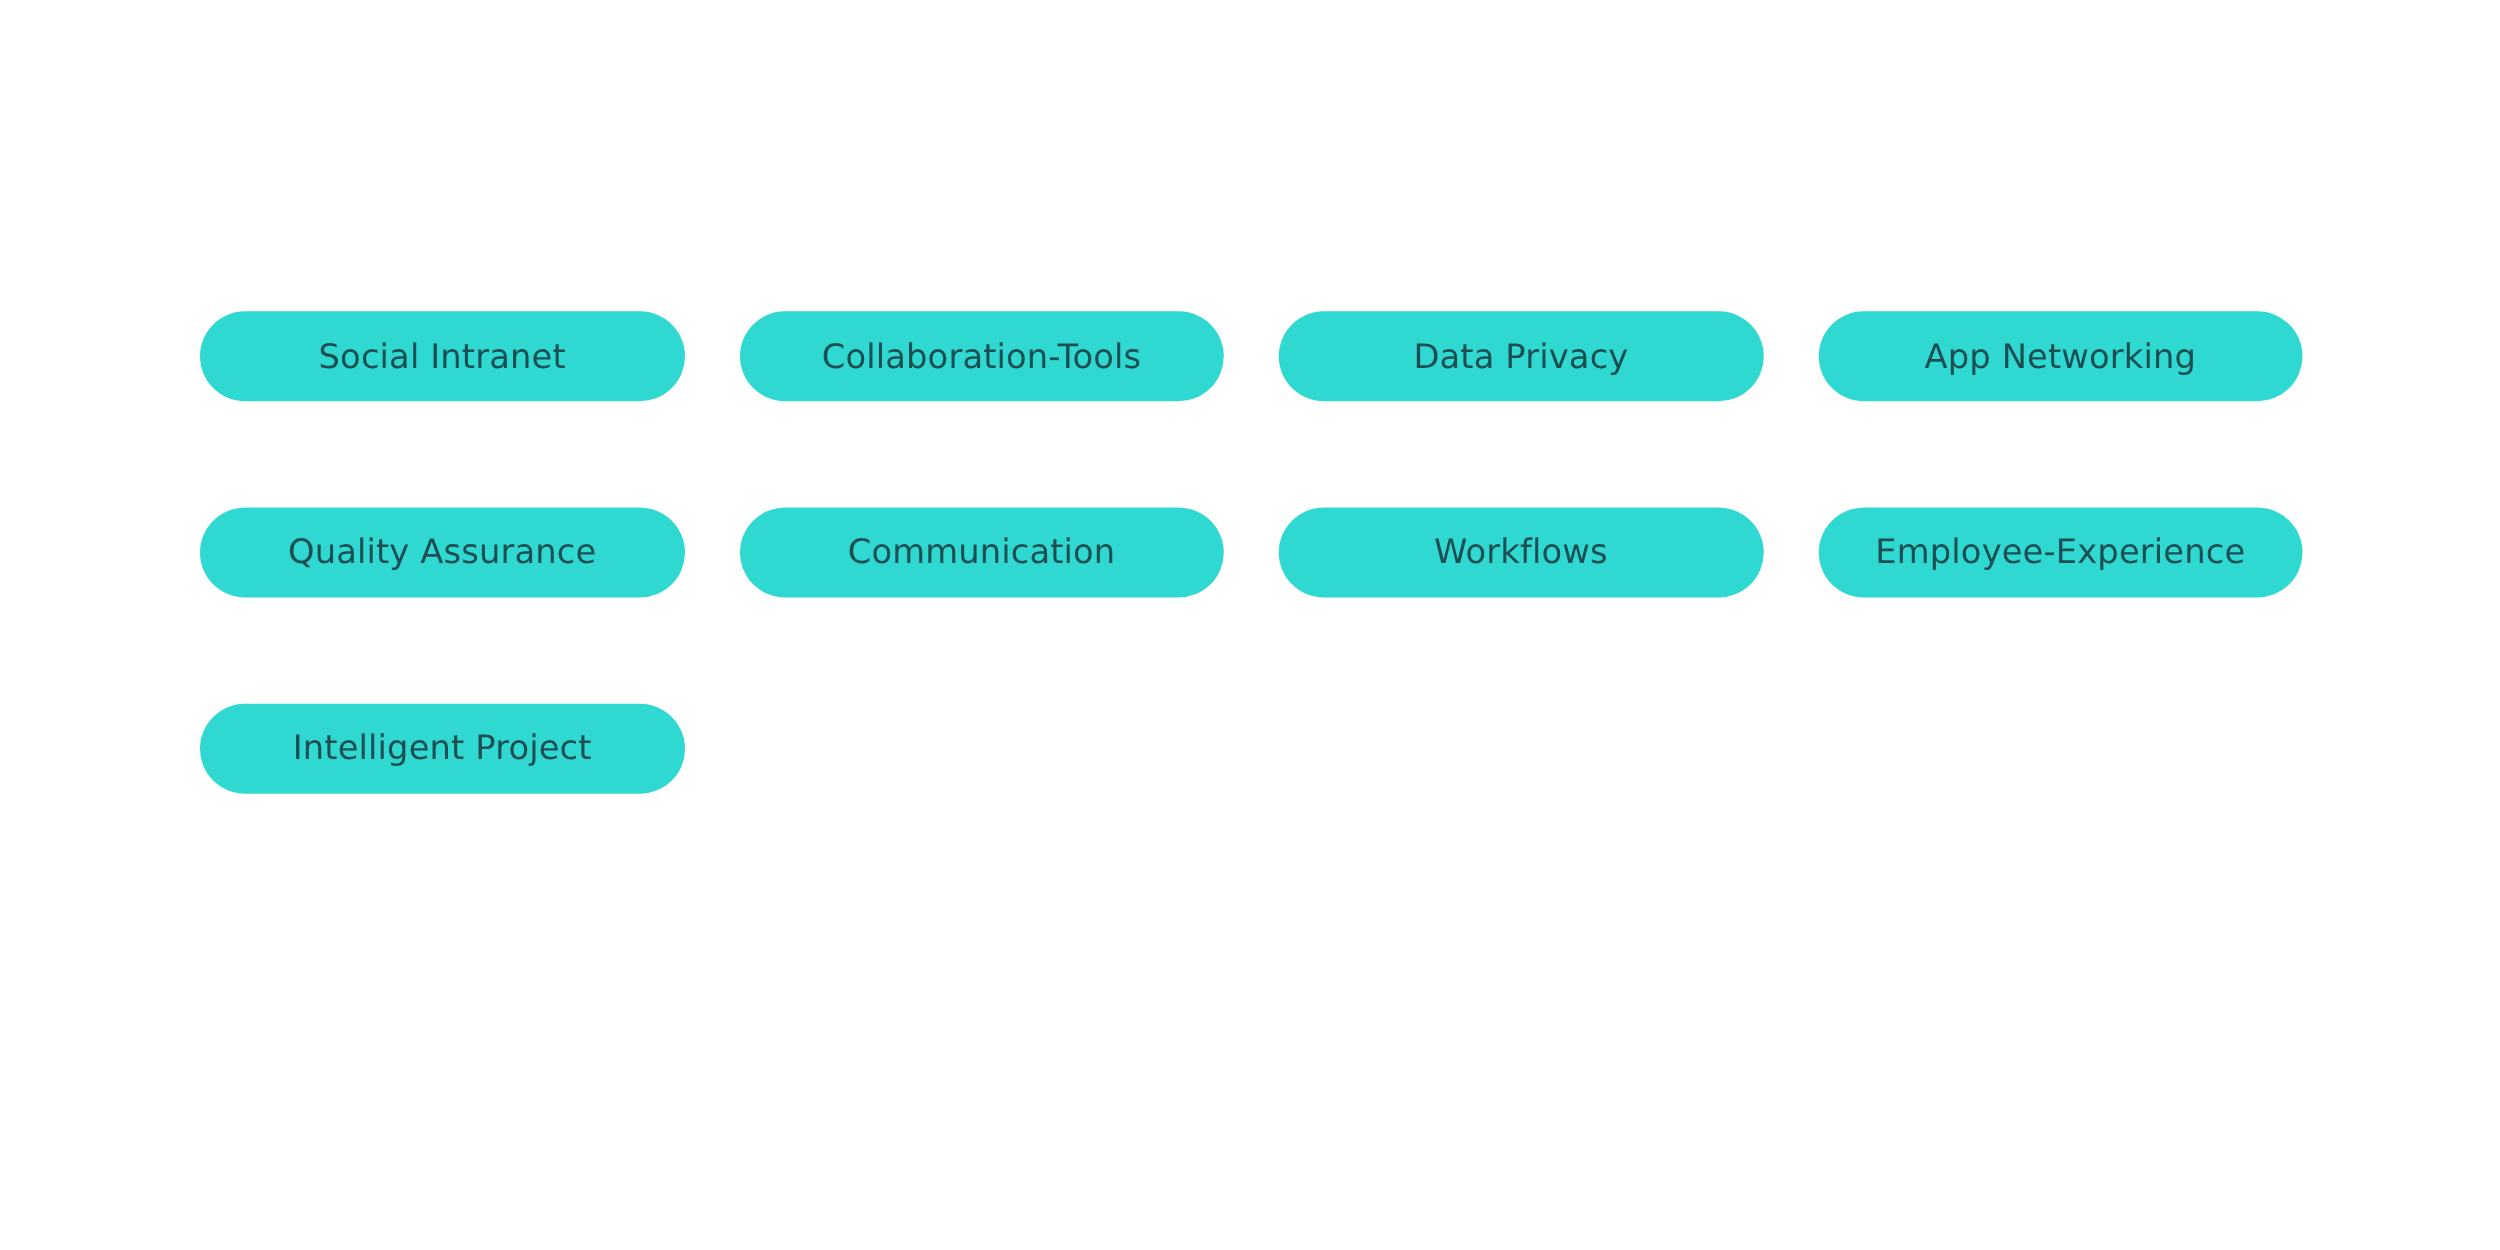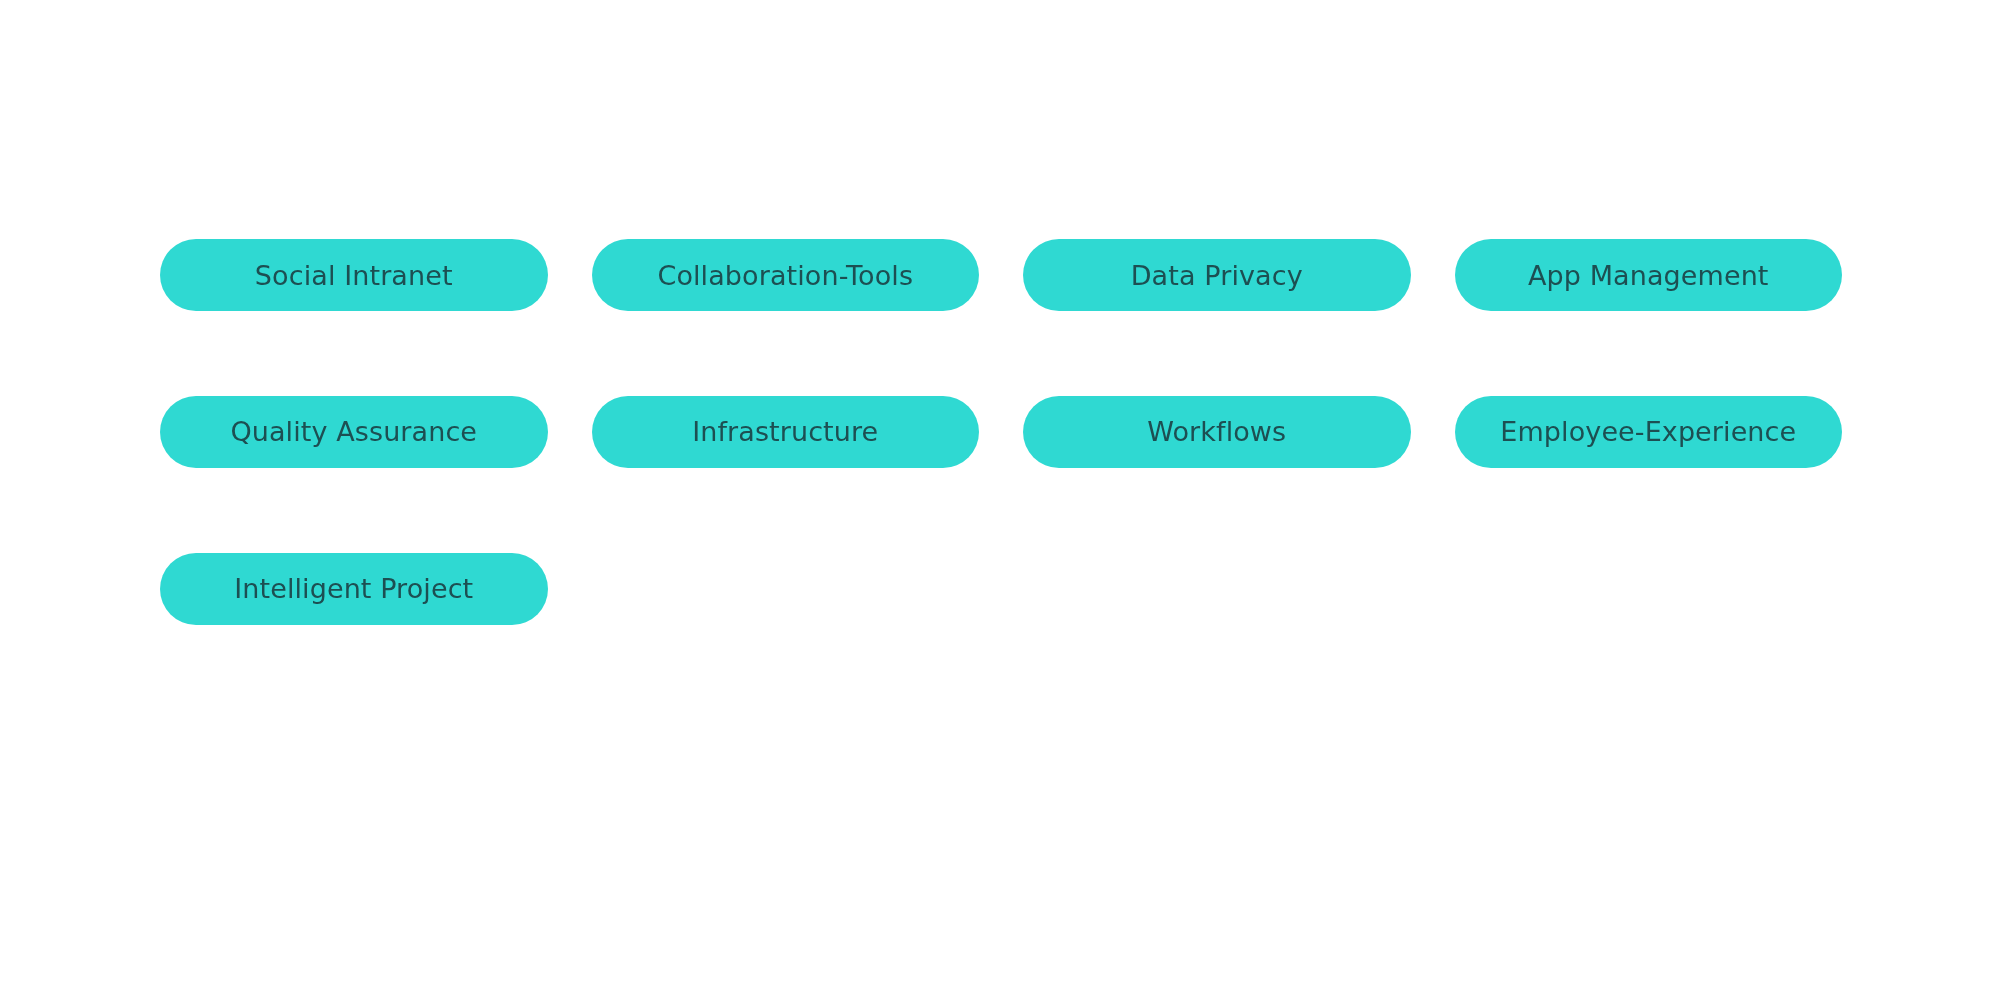--- a/index.html
+++ b/index.html
@@ -59,21 +59,21 @@
     line-height: 1;
     white-space: nowrap;
   }
 
   #band-top      { top: 62px;  }
   #band-dms      { top: 707px; }
   #band-hardware { top: 857px; }
 
   
   #panel-capabilities {
-    top: 197px;
+    top: 207px;
     height: 470px;
     border-radius: 40px;
     flex-direction: column;
     justify-content: center;
     padding: 0 58px;
     gap: 0;
   }
 
   .pill-grid {
     width: 100%;
@@ -119,27 +119,27 @@
         <span>Social Intranet</span>
       </div>
       <div class="pill">
         <span>Collaboration-Tools</span>
       </div>
       <div class="pill">
         <span>Data Privacy</span>
       </div>
 
       <div class="pill">
-        <span>App Management</span>
+        <span>App Networking</span>
       </div>
       <div class="pill">
         <span>Quality Assurance</span>
       </div>
       <div class="pill">
-        <span>Infrastructure</span>
+        <span>Communication</span>
       </div>
       <div class="pill">
         <span>Workflows</span>
       </div>
 
       <div class="pill">
         <span>Employee-Experience</span>
       </div>
       <div class="pill">
         <span>Intelligent Project</span>

